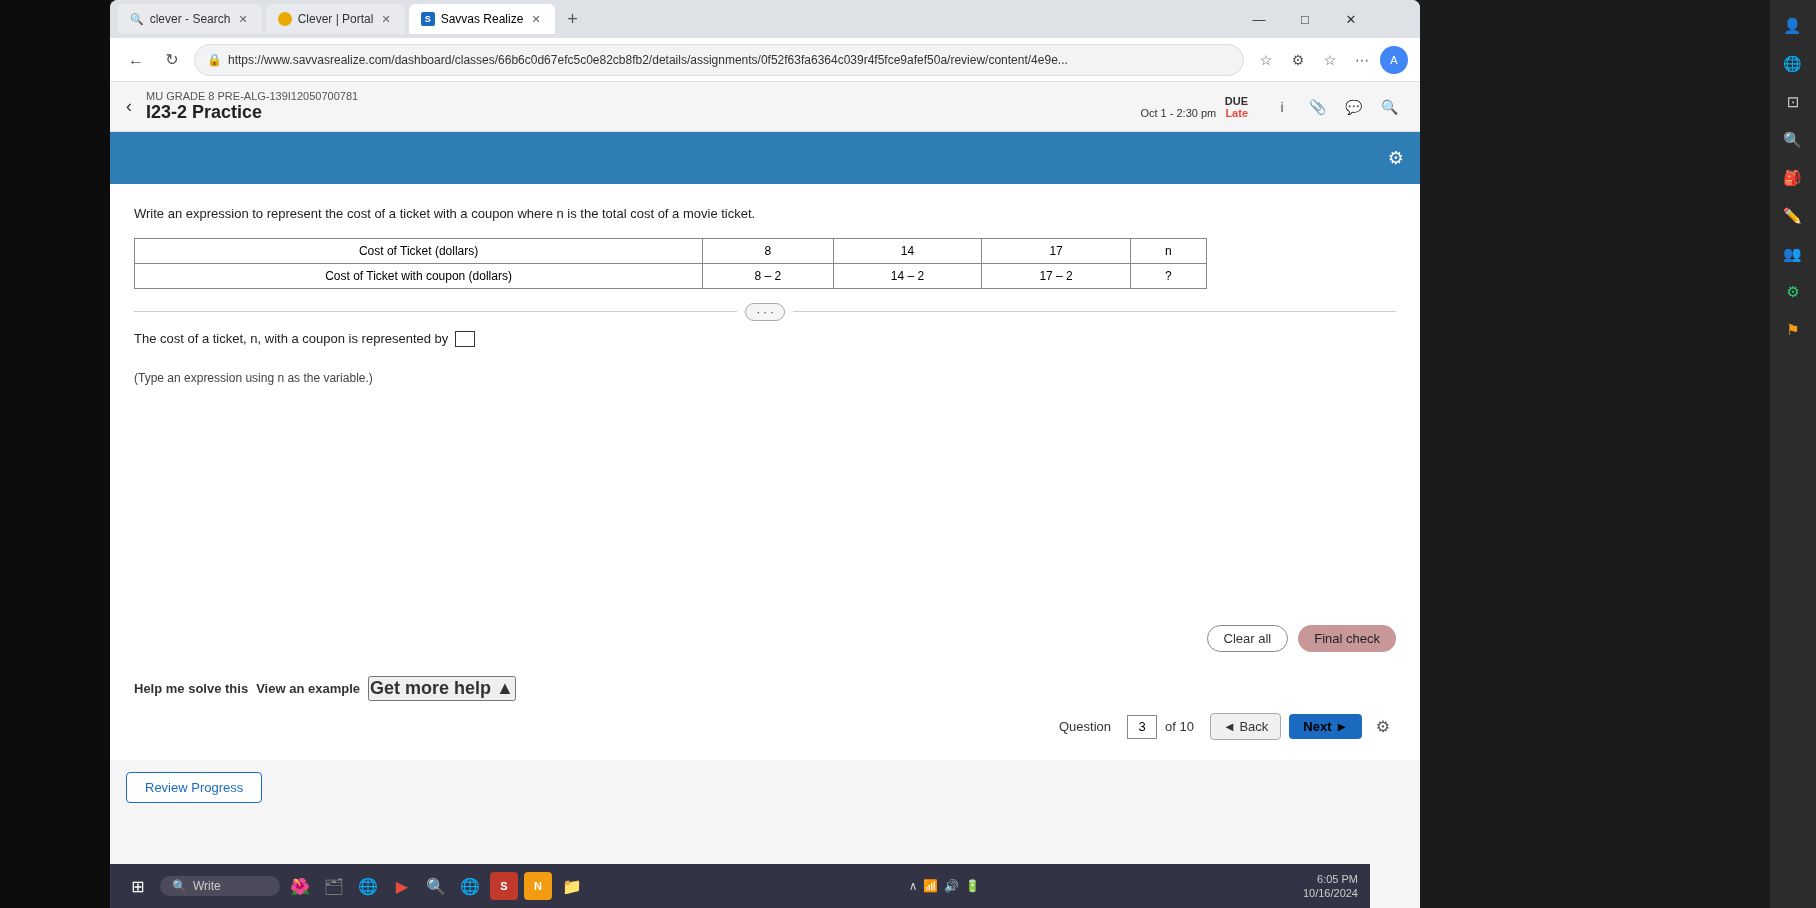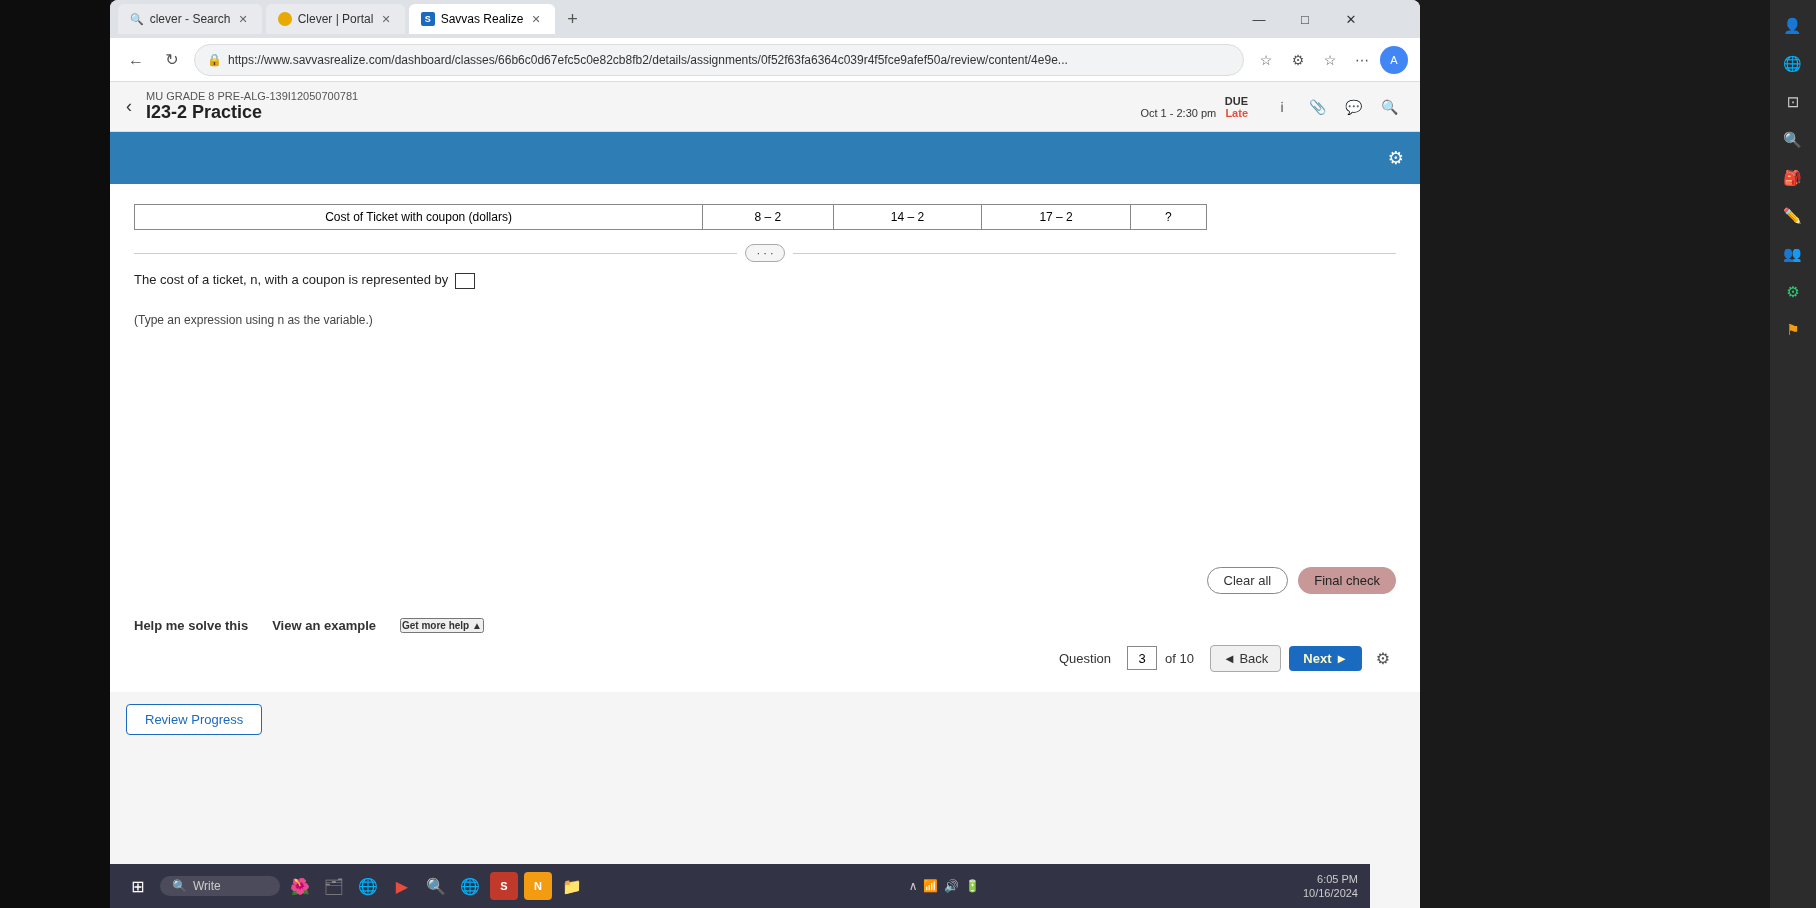--- a/index.html
+++ b/index.html
@@ -251,36 +251,36 @@
       vertical-align: middle;
       margin: 0 3px;
     }
     .answer-note {
       font-size: 12px;
       color: #444;
       margin-top: 2px;
     }
     .help-links {
       display: flex;
-      gap: 24px;
+      gap: 8px;
       margin-bottom: 12px;
       align-items: center;
     }
     .help-link {
       font-size: 13px;
       color: #333;
       cursor: pointer;
       font-weight: 600;
       text-decoration: none;
       background: none;
       border: none;
       padding: 0;
     }
     .get-more-help {
-      font-size: 10px;
+      font-size: 18px;
       color: #333;
       cursor: pointer;
       font-weight: 600;
     }
 
     .check-row {
       display: flex;
       justify-content: flex-end;
       gap: 10px;
       margin-bottom: 24px;
@@ -338,21 +338,21 @@
     .next-nav-btn {
       display: flex;
       align-items: center;
       gap: 4px;
       border: none;
       background: #1a6abf;
       border-radius: 4px;
       padding: 5px 14px;
       font-size: 13px;
       cursor: pointer;
-      color: #fef9c3;
+      color: #000000;
       font-weight: bold;
     }
     .gear-bottom {
       width: 26px; height: 26px;
       display: flex; align-items: center; justify-content: center;
       font-size: 16px; color: #555; cursor: pointer;
     }
     .review-progress-btn {
       border: 1.5px solid #1a6abf;
       background: #fff;
@@ -556,23 +556,31 @@
         <button class="toolbar-icon-btn">🔍</button>
       </div>
     </div>
 
     <div class="blue-banner">
       <span class="settings-icon-white">⚙</span>
     </div>
 
     <div class="question-area">
 
+      <div class="question-text">Write an expression to represent the cost of a ticket with a coupon where n is the total cost of a movie ticket.</div>
 
       <table class="data-table">
         <tbody>
+            <tr>
+          <td class="row-label">Cost of Ticket (dollars)</td>
+          <td>8</td>
+          <td>14</td>
+          <td>17</td>
+          <td>n</td>
+        </tr>
         <tr>
           <td class="row-label">Cost of Ticket with coupon (dollars)</td>
           <td>8 – 2</td>
           <td>14 – 2</td>
           <td>17 – 2</td>
           <td>?</td>
         </tr>
       </tbody>
         </table>
 

